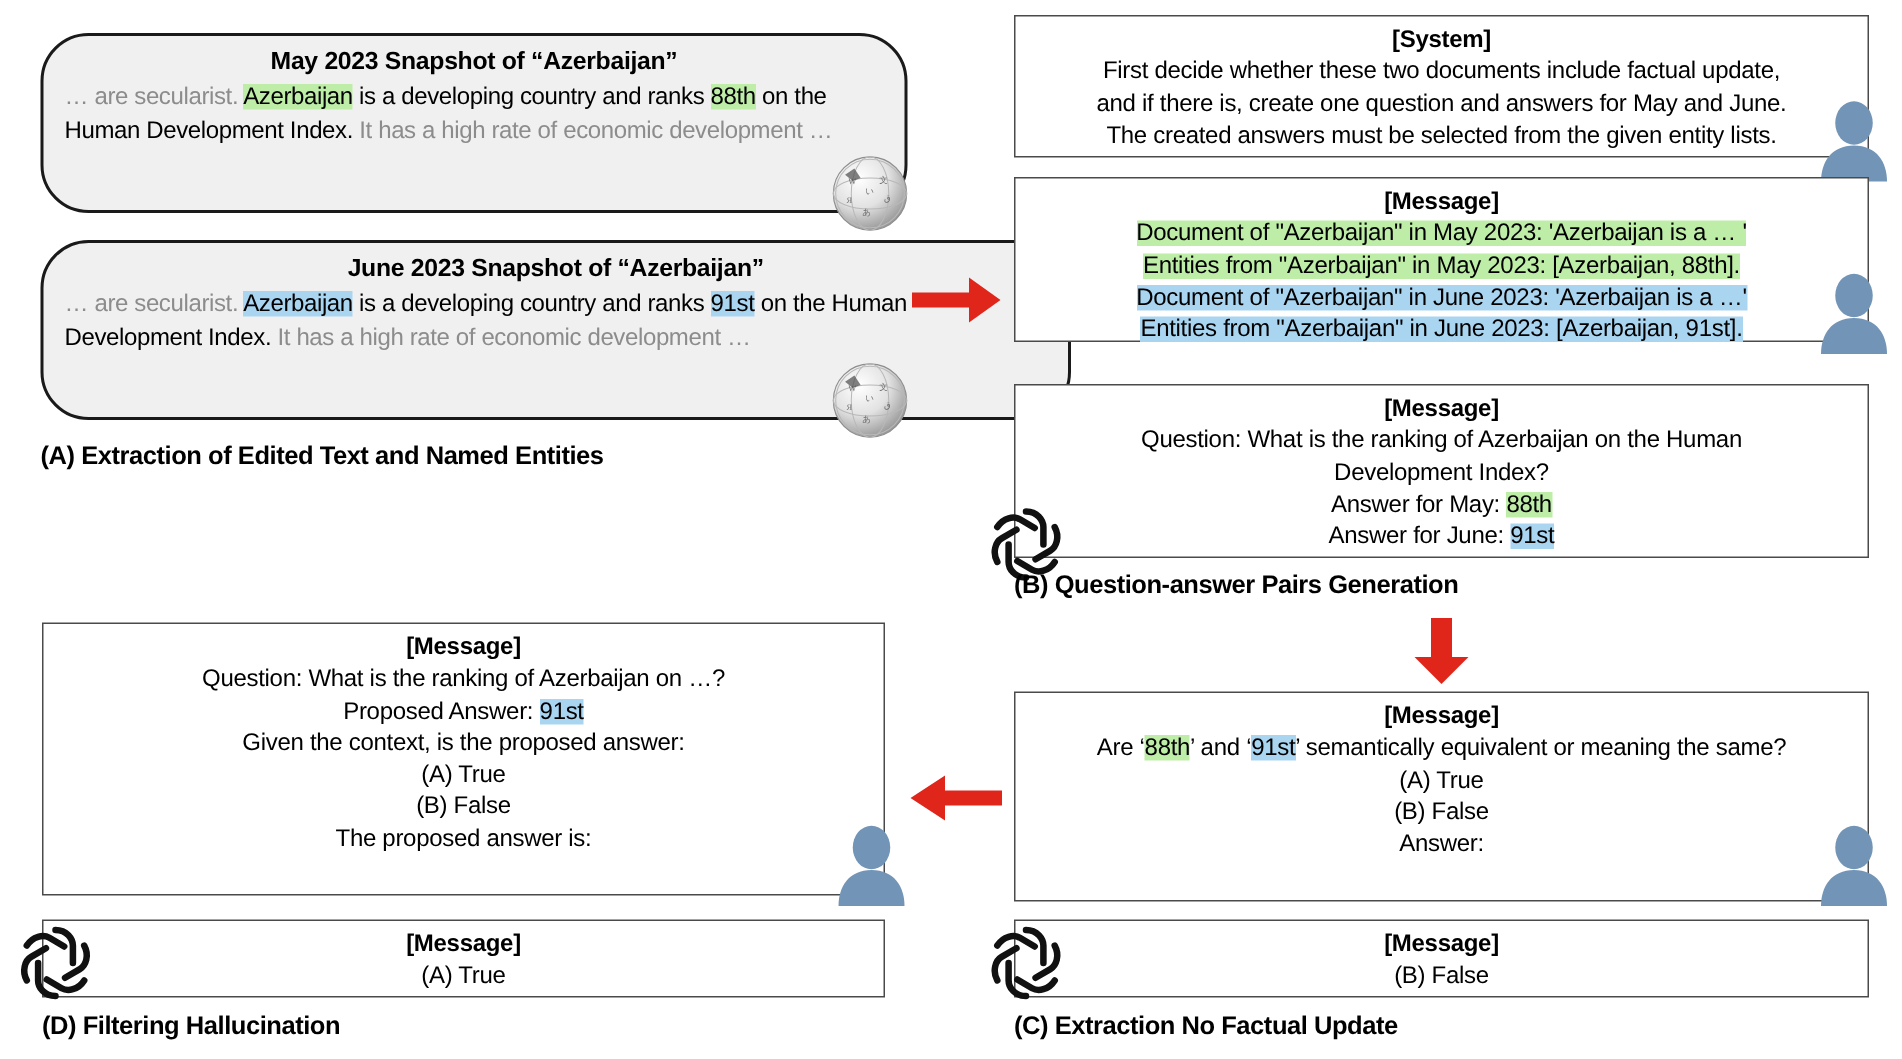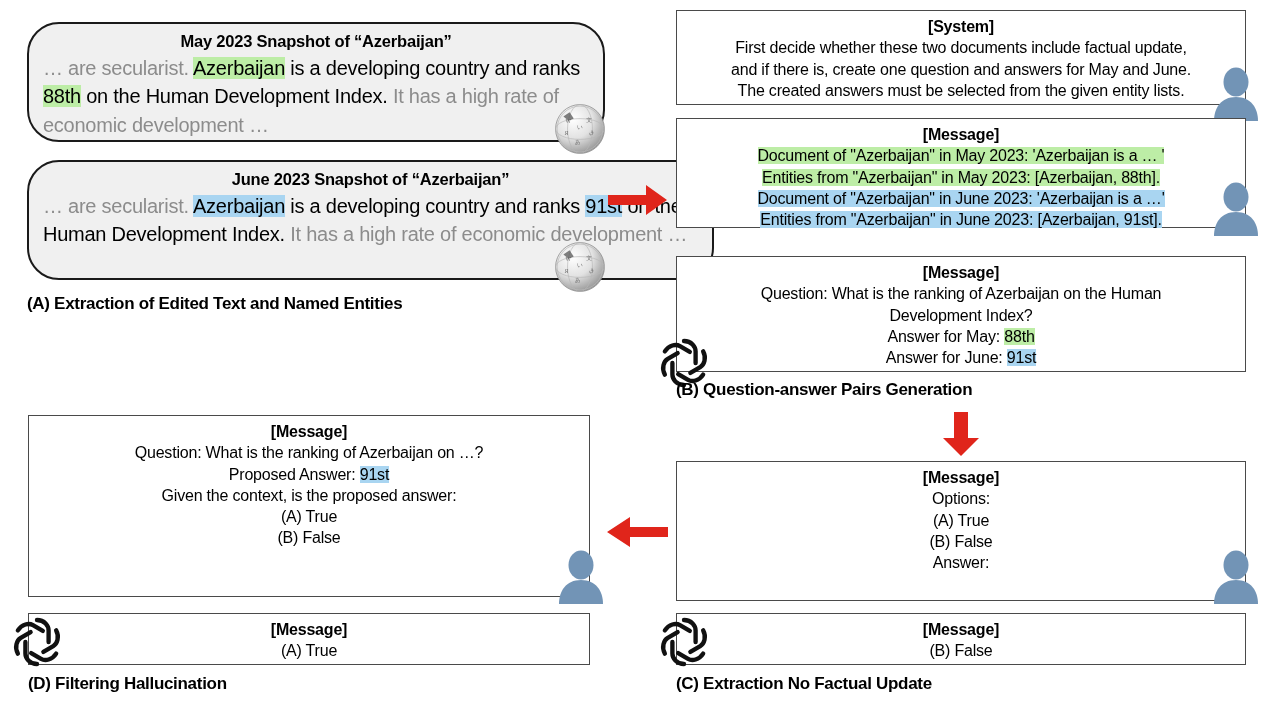--- a/index.html
+++ b/index.html
@@ -26,21 +26,21 @@
     padding: 8px 14px 24px 14px;
   }
   .wiki-title {
     font-weight: bold;
     font-size: 16.5px;
     text-align: center;
     letter-spacing: -0.2px;
     margin-bottom: 3px;
   }
   .wiki-body {
-    font-size: 20px;
+    font-size: 16px;
     line-height: 1.42;
     text-align: left;
     letter-spacing: -0.25px;
   }
   .muted { color: #8c8c8c; }
 
   .hl-green { background: #bdeda6; }
   .hl-blue  { background: #a9d5f1; }
 
   
@@ -212,21 +212,23 @@
 <div class="abs caption" style="left:676px; top:380px; width:570px;">(B) Question-answer Pairs Generation</div>
 
 <div class="abs" style="left:940px; top:410px;">
   <svg class="arrow-red" width="42" height="48" viewBox="0 0 42 48" aria-hidden="true">
     <path d="M14 2 H28 V28 H39 L21 46 L3 28 H14 Z" fill="#E0251B"></path>
   </svg>
 </div>
 
 <div class="abs msg-box" style="left:676px; top:461px; width:570px; height:140px;">
   <div class="msg-tag msg-line">[Message]</div>
-  <div class="msg-line">Options:</div>
+  <div class="msg-line">
+    <span>Are ‘</span><span class="hl-green">88th</span><span>’ and ‘</span><span class="hl-blue">91st</span><span>’ semantically equivalent or meaning the same?</span>
+  </div>
   <div class="msg-line">(A) True</div>
   <div class="msg-line">(B) False</div>
   <div class="msg-line">Answer:</div>
 </div>
 <div class="abs" style="left:1212px; top:549px;">
   <svg class="avatar-icon" width="48" height="56" viewBox="0 0 48 56" aria-hidden="true">
     <ellipse cx="24" cy="16" rx="12.5" ry="14.5" fill="#7294b6"></ellipse>
     <path d="M24 31 C9 31 2 42 2 55 L46 55 C46 42 39 31 24 31 Z" fill="#7294b6"></path>
   </svg>
 </div>
@@ -258,20 +260,21 @@
 
 <div class="abs msg-box" style="left:28px; top:415px; width:562px; height:182px;">
   <div class="msg-tag msg-line">[Message]</div>
   <div class="msg-line">Question: What is the ranking of Azerbaijan on …?</div>
   <div class="msg-line">
     <span>Proposed Answer: </span><span class="hl-blue">91st</span>
   </div>
   <div class="msg-line">Given the context, is the proposed answer:</div>
   <div class="msg-line">(A) True</div>
   <div class="msg-line">(B) False</div>
+  <div class="msg-line">The proposed answer is:</div>
 </div>
 <div class="abs" style="left:557px; top:549px;">
   <svg class="avatar-icon" width="48" height="56" viewBox="0 0 48 56" aria-hidden="true">
     <ellipse cx="24" cy="16" rx="12.5" ry="14.5" fill="#7294b6"></ellipse>
     <path d="M24 31 C9 31 2 42 2 55 L46 55 C46 42 39 31 24 31 Z" fill="#7294b6"></path>
   </svg>
 </div>
 
 <div class="abs msg-box" style="left:28px; top:613px; width:562px; height:52px;">
   <div class="msg-tag msg-line">[Message]</div>

